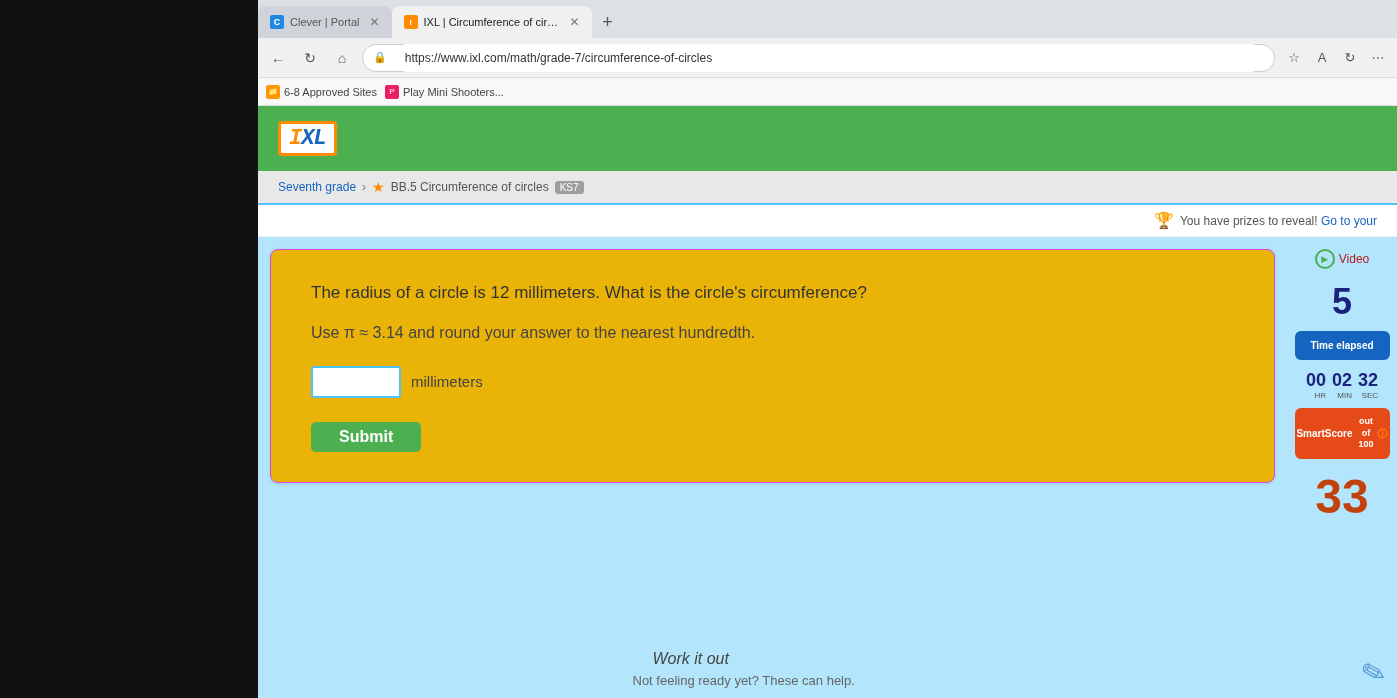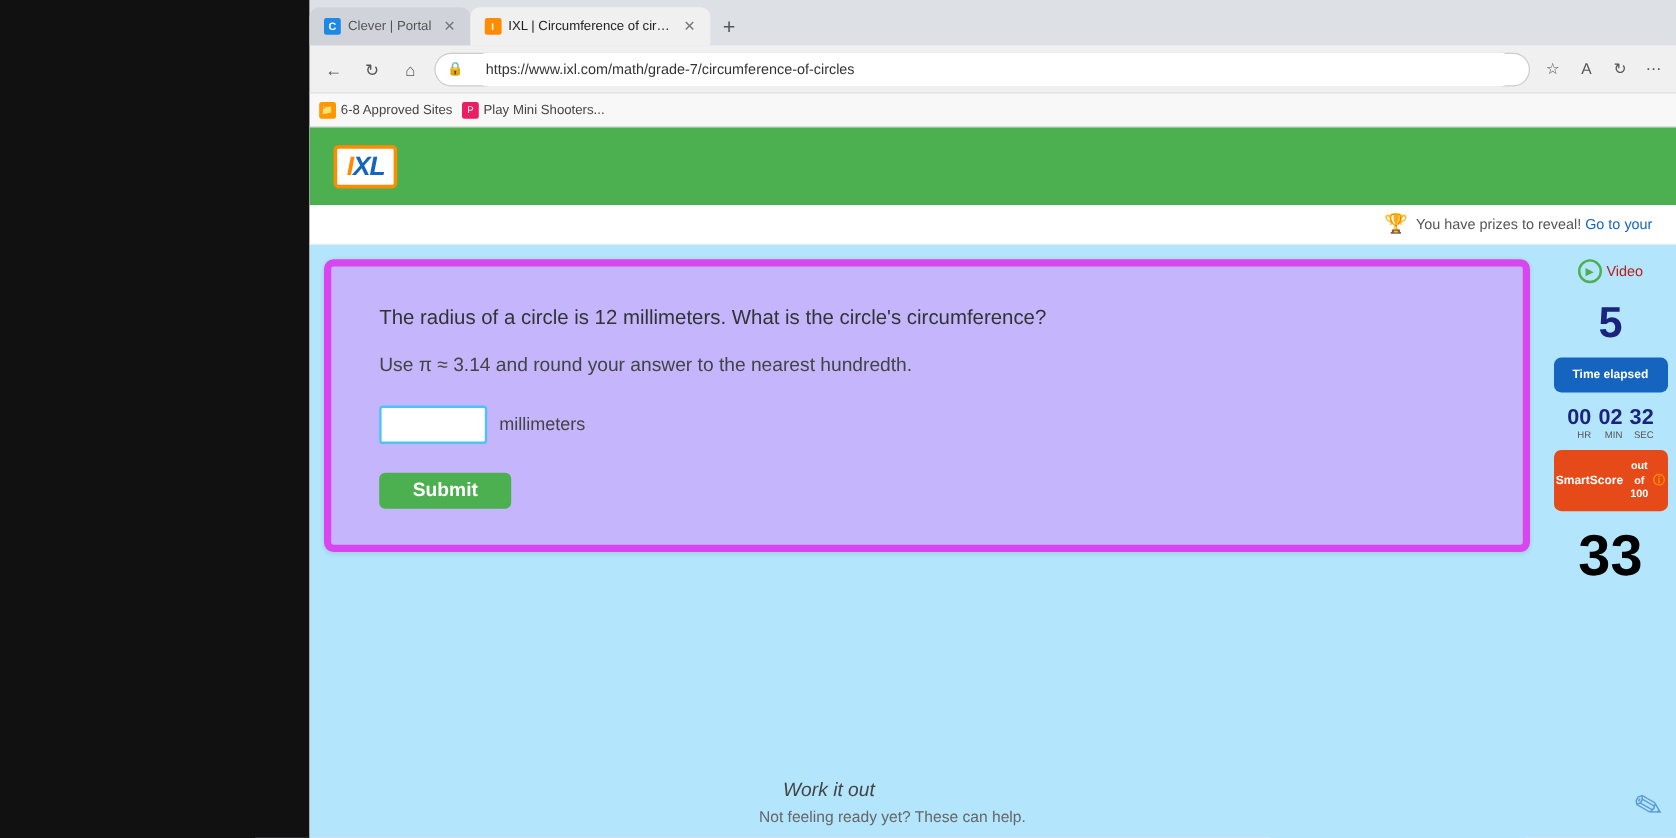--- a/index.html
+++ b/index.html
@@ -196,20 +196,21 @@
       align-items: center;
       padding: 0 20px;
       height: 65px;
       gap: 30px;
     }
 
     .ixl-logo {
       display: flex;
       align-items: center;
       gap: 2px;
+      font-family: Liberation Mono, monospace;
     }
 
     .ixl-logo-box {
       background: white;
       border: 3px solid #ff8c00;
       border-radius: 4px;
       padding: 2px 8px;
       font-size: 22px;
       font-weight: 900;
       color: #1565C0;
@@ -320,25 +321,25 @@
     .main-content {
       display: flex;
       flex: 1;
       background: #b3e5fc;
       overflow: hidden;
     }
 
     
     .question-area {
       flex: 1;
-      background: #c4b5fd;
+      background: #eab308;
       margin: 12px;
       border-radius: 8px;
       padding: 30px 40px;
-      border: 6px solid #d946ef;
+      border: 1px solid #d946ef;
       box-shadow: 0 1px 4px rgba(0,0,0,0.1);
     }
 
     .question-text {
       font-size: 17px;
       color: #333;
       margin-bottom: 18px;
       line-height: 1.5;
     }
 
@@ -484,21 +485,21 @@
       line-height: 1.3;
       display: flex;
       align-items: center;
       justify-content: center;
       gap: 4px;
     }
 
     .smartscore-count {
       font-size: 48px;
       font-weight: 900;
-      color: #000000;
+      color: #c2410c;
       text-align: center;
       margin-top: 2px;
     }
 
     
     .left-black {
       position: absolute;
       left: 0;
       top: 0;
       width: 258px;
@@ -562,20 +563,27 @@
   <div class="ixl-app">
 
     <div class="ixl-header">
       <div class="ixl-logo">
         <div class="ixl-logo-box">
           <span style="color:#ff8c00;">I</span><span style="color:#1565C0;">X</span><span style="color:#1565C0;">L</span>
         </div>
       </div>
     </div>
 
+    <div class="breadcrumb-bar">
+      <a class="breadcrumb-link">Seventh grade</a>
+      <span class="breadcrumb-arrow">›</span>
+      <span class="breadcrumb-star">★</span>
+      <span class="breadcrumb-skill">BB.5 Circumference of circles</span>
+      <span class="breadcrumb-code">KS7</span>
+    </div>
 
     <div class="prize-bar">
       <span class="prize-icon">🏆</span>
       <span>You have prizes to reveal!</span>
       <span>&nbsp;</span>
       <a class="prize-link">Go to your</a>
     </div>
 
     <div class="main-content">
 

